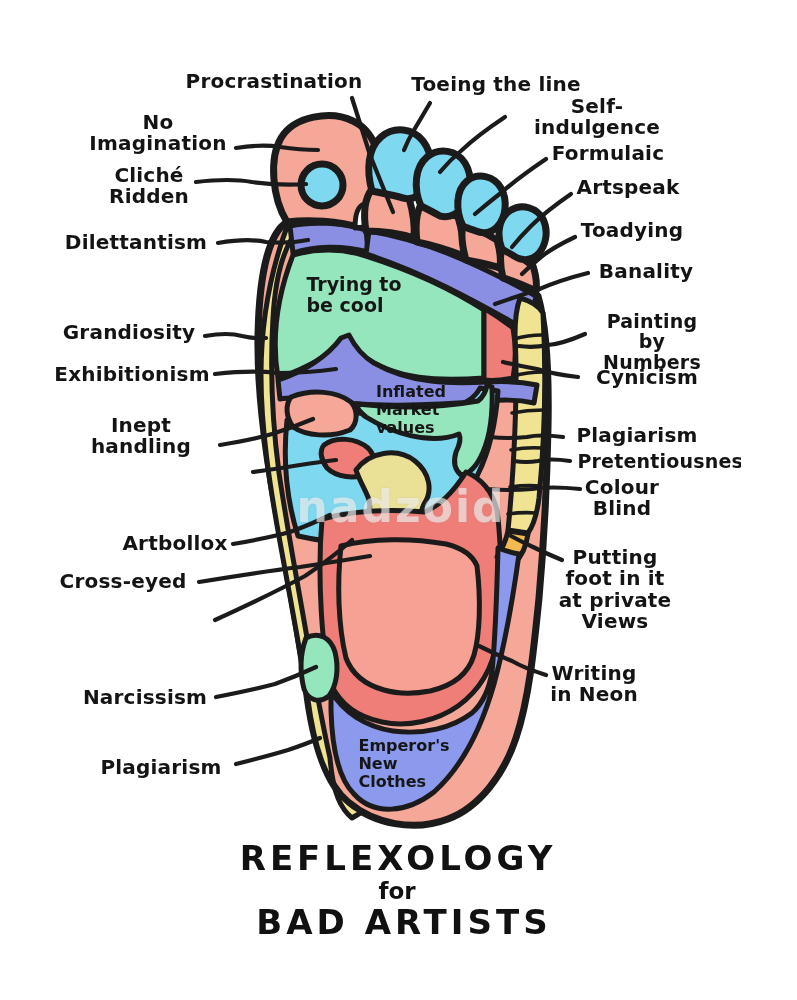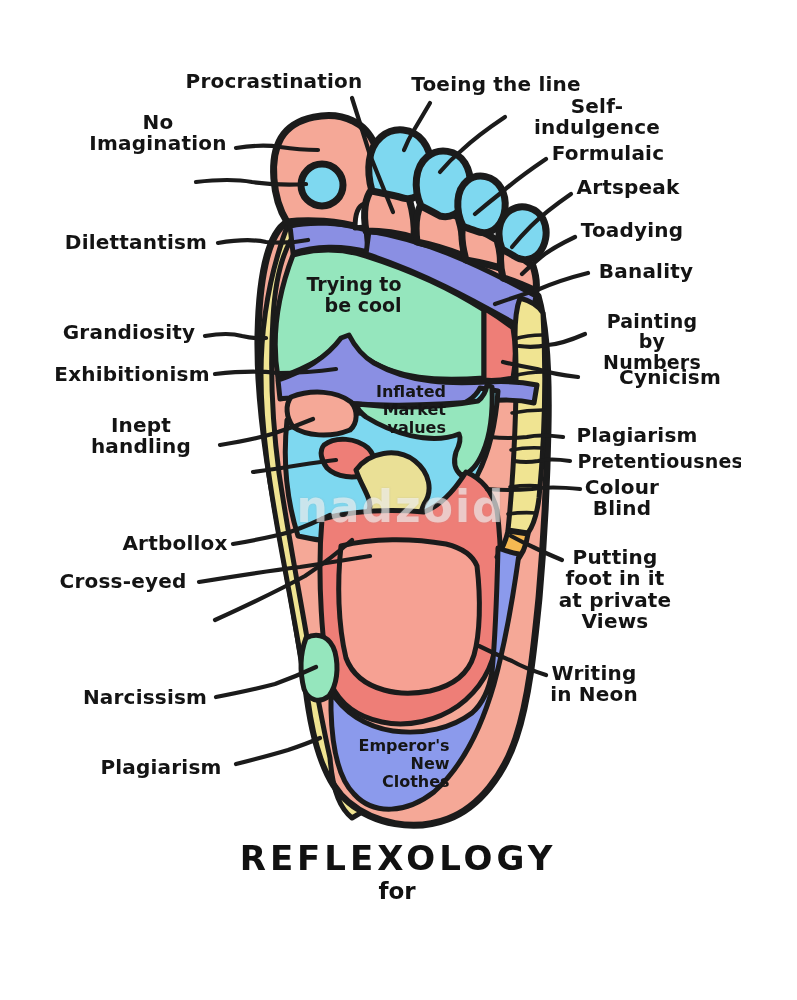--- a/index.html
+++ b/index.html
@@ -8,21 +8,21 @@
   #foot-svg{position:absolute;left:0;top:0;width:797px;height:1000px;}
   #foot-svg path, #foot-svg circle{stroke:#1b1b1b;stroke-linejoin:round;stroke-linecap:round;}
   .zone{stroke-width:5px;}
   .outline{stroke-width:7px;}
   .line{fill:none;stroke:#1b1b1b;stroke-width:4.2px;}
   .tick{fill:none;stroke:#1b1b1b;stroke-width:3.6px;}
   .lbl{position:absolute;transform:translate(-50%,-50%);color:#141414;font-weight:700;
        font-size:20px;line-height:1.07;text-align:center;white-space:pre-line;
        letter-spacing:0.2px;}
   .zlbl{position:absolute;transform:translate(-50%,-50%);color:#161616;font-weight:700;
-        line-height:1.12;text-align:right;white-space:pre-line;}
+        line-height:1.12;text-align:left;white-space:pre-line;}
   .title-line{position:absolute;transform:translate(-50%,-50%);color:#111111;font-weight:700;
         text-align:left;white-space:nowrap;}
   #watermark{position:absolute;transform:translate(-50%,-50%);font-weight:700;
         color:rgba(255,255,255,0.55);font-size:44px;letter-spacing:2px;
         text-shadow:0 0 2px rgba(160,160,160,0.35);}
 </style>
 </head>
 <body>
 
 <div id="stage">
@@ -156,33 +156,35 @@
 
   <div class="lbl" style="left:274px;top:82px;">Procrastination</div>
   <div class="lbl" style="left:496px;top:85px;">Toeing the line</div>
   <div class="lbl" style="left:597px;top:117px;">Self-indulgence</div>
   <div class="lbl" style="left:608px;top:154px;">Formulaic</div>
   <div class="lbl" style="left:628px;top:188px;">Artspeak</div>
   <div class="lbl" style="left:632px;top:231px;">Toadying</div>
   <div class="lbl" style="left:646px;top:272px;">Banality</div>
   <div class="lbl" style="left:652px;top:341px;font-size:19px;">Painting by
 Numbers</div>
-  <div class="lbl" style="left:670px;top:378px;">Cynicism</div>
+  <div class="lbl" style="left:647px;top:378px;">Cynicism</div>
   <div class="lbl" style="left:637px;top:436px;">Plagiarism</div>
   <div class="lbl" style="left:666px;top:461px;font-size:19px;">Pretentiousness</div>
   <div class="lbl" style="left:622px;top:498px;">Colour
 Blind</div>
   <div class="lbl" style="left:615px;top:590px;">Putting
 foot in it
 at private
 Views</div>
   <div class="lbl" style="left:158px;top:133px;">No
 Imagination</div>
   <div class="lbl" style="left:594px;top:684px;">Writing
 in Neon</div>
+  <div class="lbl" style="left:149px;top:186px;">Cliché
+Ridden</div>
   <div class="lbl" style="left:136px;top:243px;">Dilettantism</div>
   <div class="lbl" style="left:129px;top:333px;">Grandiosity</div>
   <div class="lbl" style="left:132px;top:375px;">Exhibitionism</div>
   <div class="lbl" style="left:141px;top:436px;">Inept
 handling</div>
   <div class="lbl" style="left:175px;top:544px;">Artbollox</div>
   <div class="lbl" style="left:123px;top:582px;">Cross-eyed</div>
   <div class="lbl" style="left:145px;top:698px;">Narcissism</div>
   <div class="lbl" style="left:161px;top:768px;">Plagiarism</div>
 
@@ -192,14 +194,15 @@
 Market
 values</div>
   <div class="zlbl" style="left:404px;top:764px;font-size:16px;">Emperor's
 New
 Clothes</div>
 
   <div id="watermark" style="left:401px;top:506px;">nadzoid</div>
 
   <div class="title-line" style="left:398px;top:858px;font-size:34px;letter-spacing:4px;">REFLEXOLOGY</div>
   <div class="title-line" style="left:397px;top:891px;font-size:23px;">for</div>
+  <div class="title-line" style="left:404px;top:922px;font-size:34px;letter-spacing:4px;">BAD ARTISTS</div>
 
 </div>
 
 </body></html>

